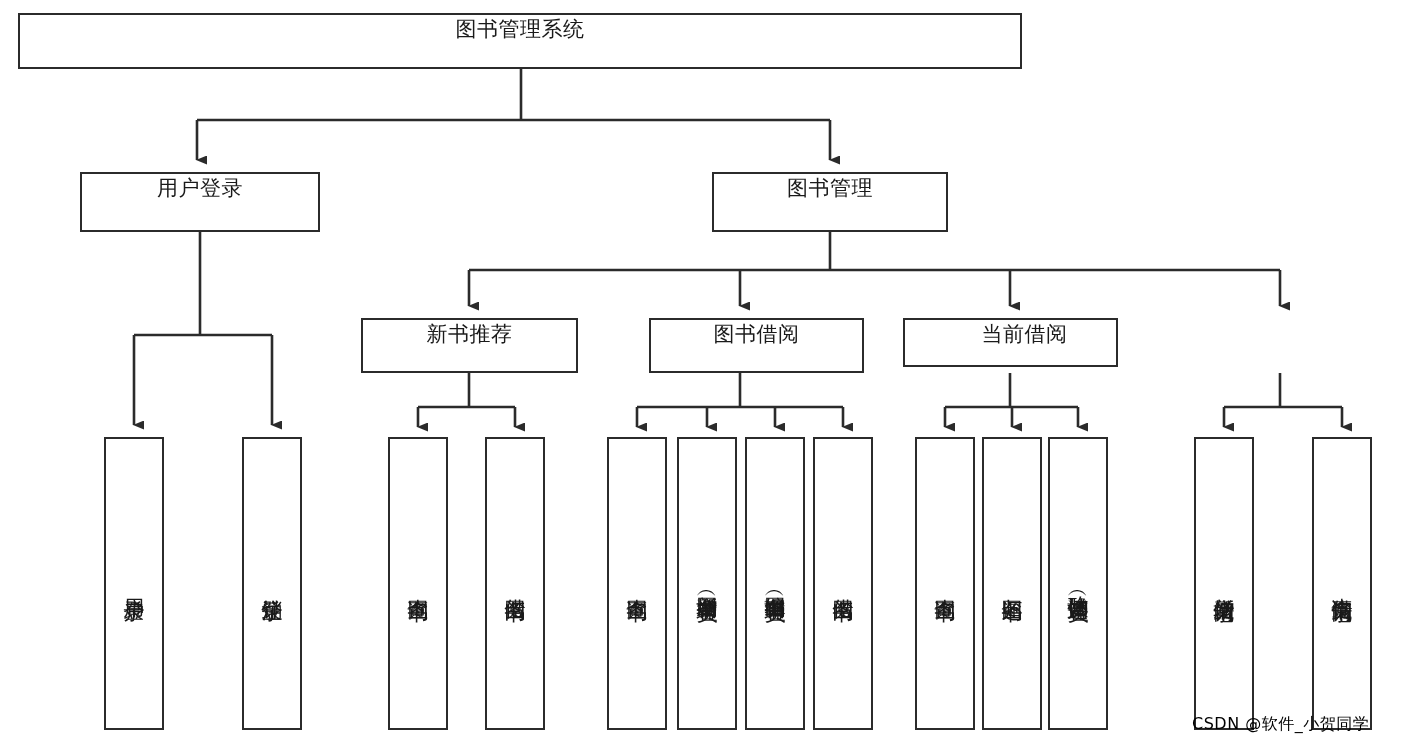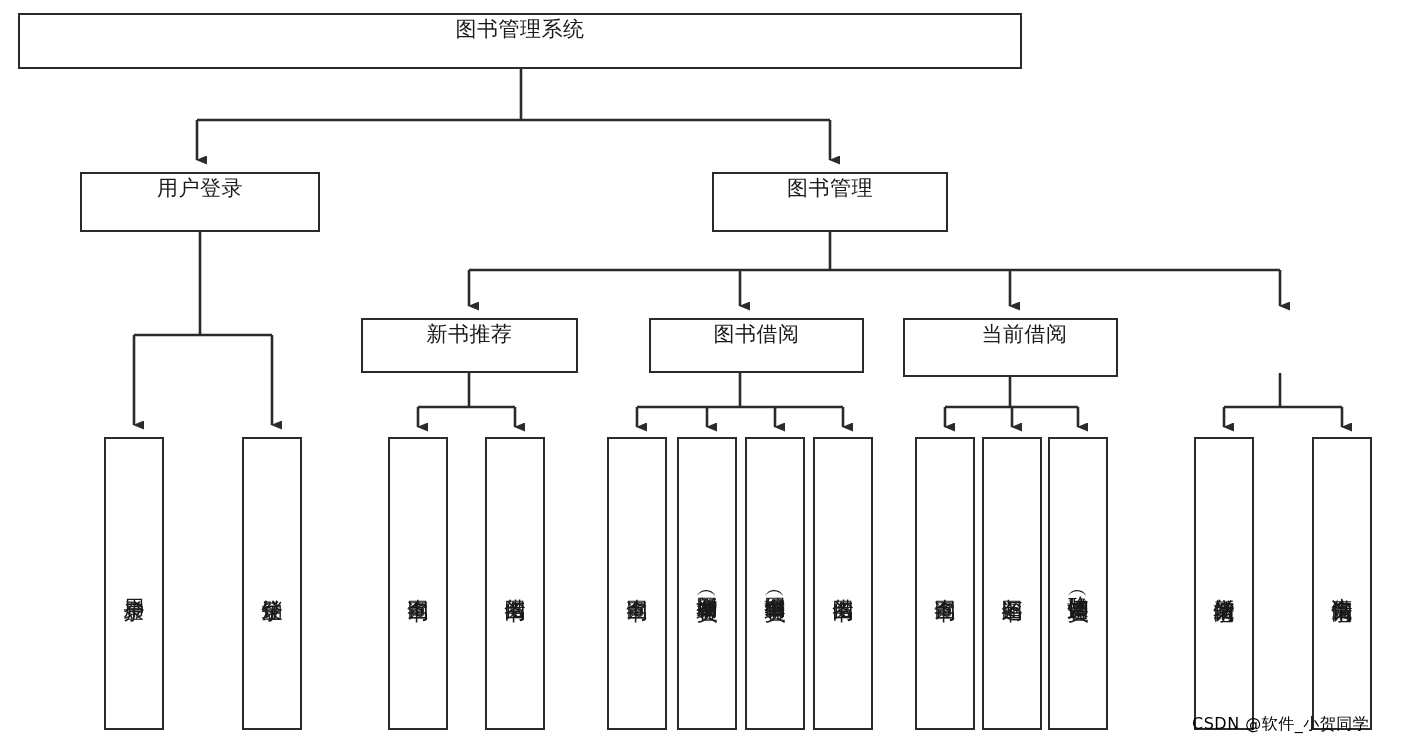--- a/index.html
+++ b/index.html
@@ -131,21 +131,21 @@
   </div>
 
   <div class="node node-h" style="left:361px; top:318px; width:217px; height:55px;">
     <span>新书推荐</span>
   </div>
 
   <div class="node node-h" style="left:633px; top:318px; width:215px; height:55px;margin-left:16px;">
     <span>图书借阅</span>
   </div>
 
-  <div class="node node-h" style="left:903px; top:318px; width:215px; height:59px;padding-left:28px;">
+  <div class="node node-h" style="left:903px; top:318px; width:215px; height:49px;padding-left:28px;">
     <span>当前借阅</span>
   </div>
 
 
   <div class="node node-v" style="left:104px; top:437px; width:60px; height:293px;">
     <span>用户登录</span>
   </div>
   <div class="node node-v" style="left:242px; top:437px; width:60px; height:293px;">
     <span>注销登录</span>
   </div>

